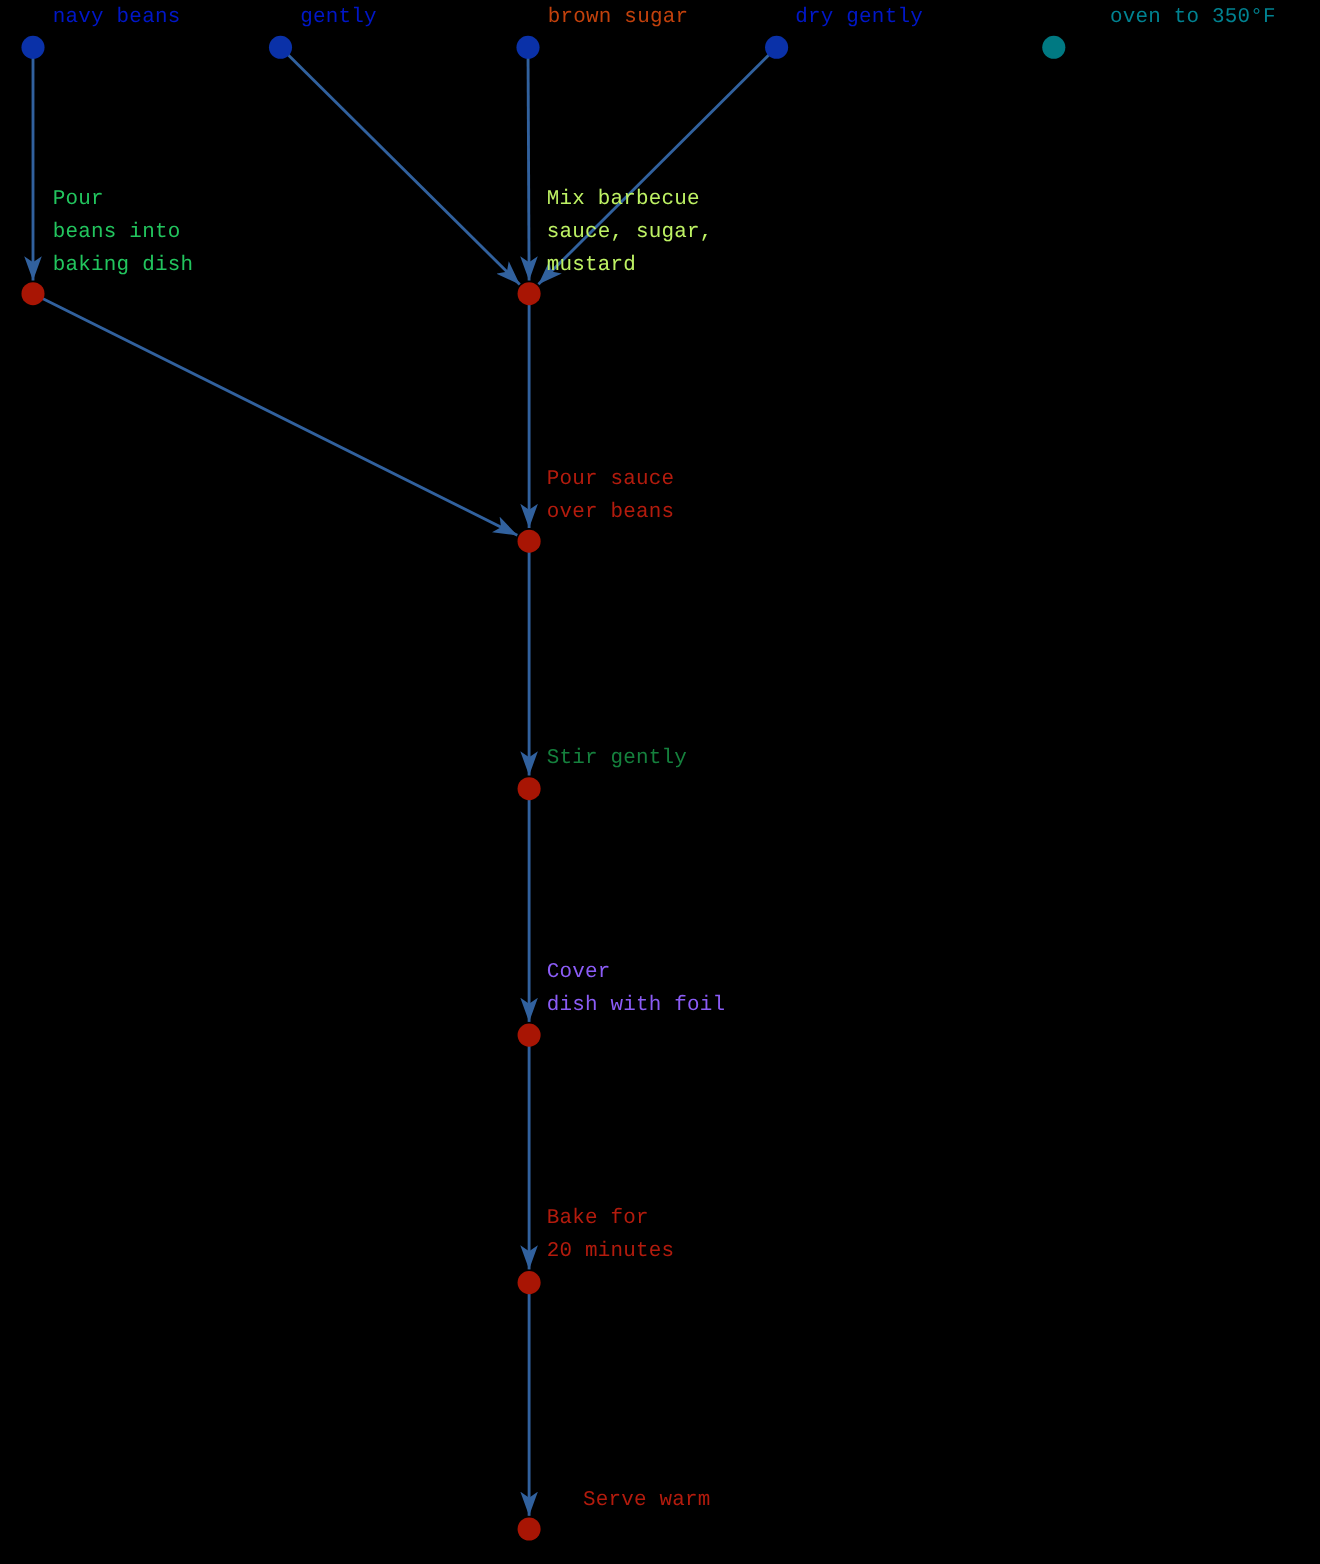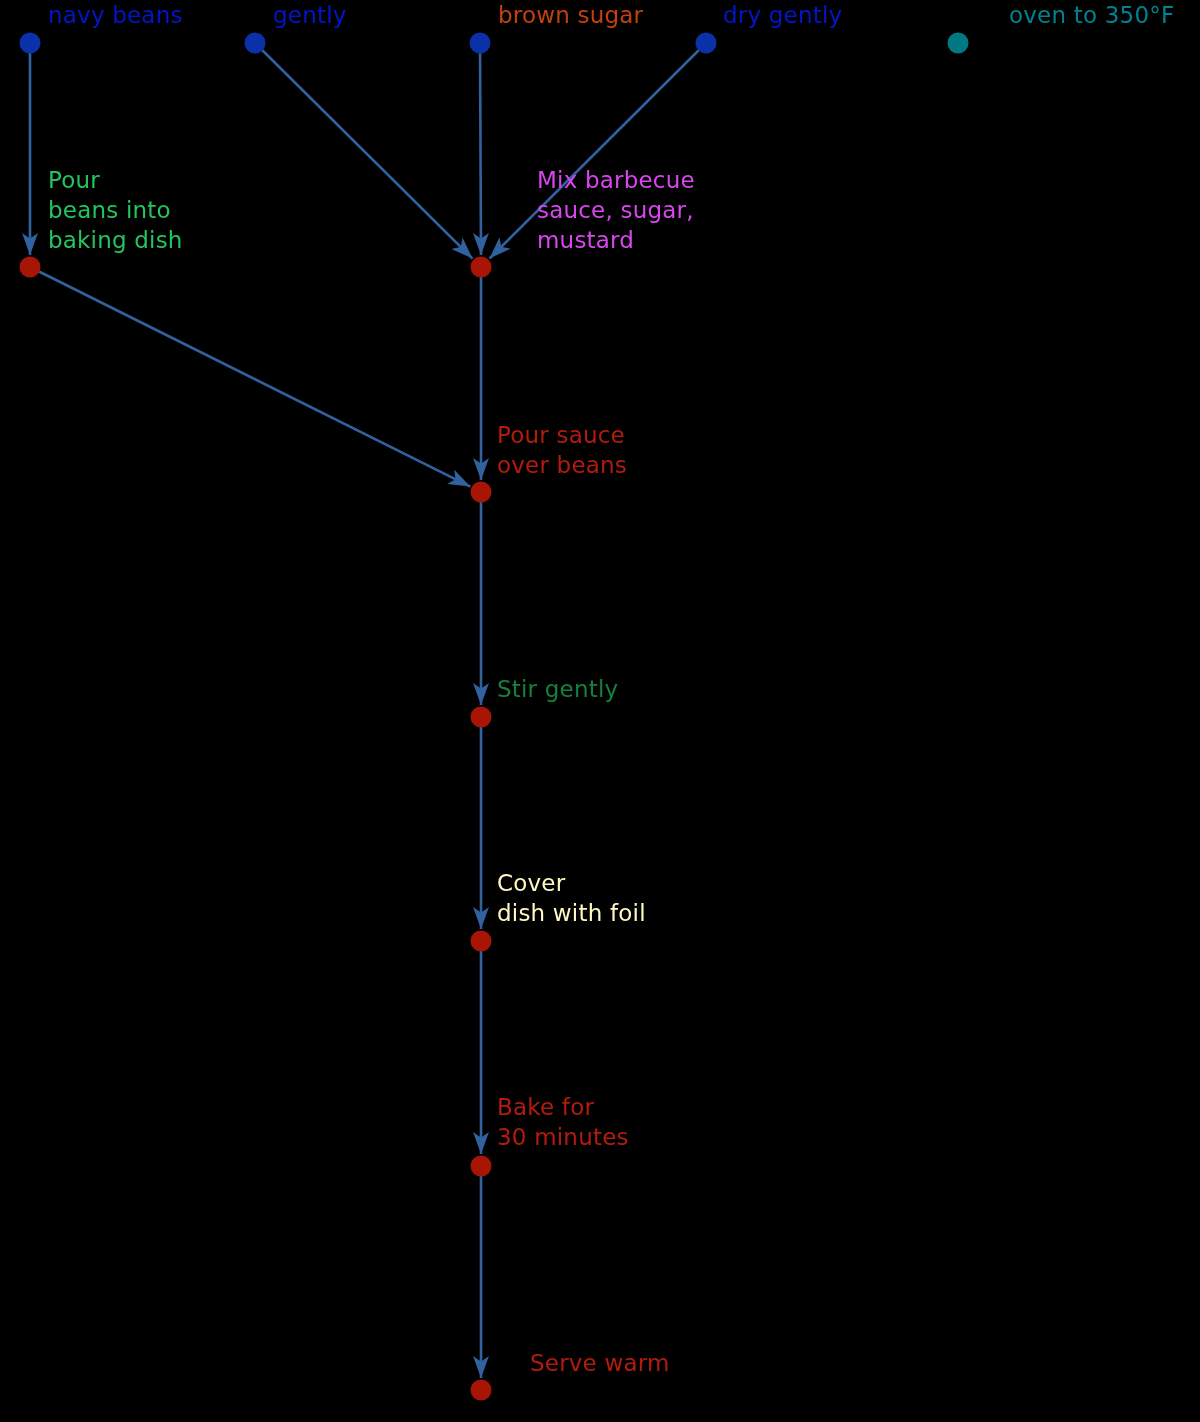--- a/index.html
+++ b/index.html
@@ -15,24 +15,25 @@
     overflow: hidden;
     font-family: "DejaVu Sans", sans-serif;
   }
   .canvas svg {
     position: absolute;
     left: 0;
     top: 0;
   }
   .label {
     position: absolute;
-    font-size: 23px;
+    font-size: 19px;
     line-height: 30px;
     white-space: pre-line;
     letter-spacing: 0.2px;
+    font-family: Liberation Mono, monospace;
   }
 </style>
 </head>
 <body style="background: rgb(0, 0, 0);">
 
 <div class="canvas">
 
   <svg width="1200" height="1422" viewBox="0 0 1200 1422">
     <defs>
       <marker id="arrow" markerUnits="userSpaceOnUse" markerWidth="24" markerHeight="16" refX="22" refY="8" orient="auto">
@@ -71,25 +72,25 @@
 
   <div class="label" style="left: 48px; top: 0px; color: rgb(0, 23, 200);">navy beans</div>
   <div class="label" style="left: 273px; top: 0px; color: rgb(0, 23, 200);">gently</div>
   <div class="label" style="left: 498px; top: 0px; color: #c2410c;">brown sugar</div>
   <div class="label" style="left: 723px; top: 0px; color: rgb(0, 23, 200);">dry gently</div>
   <div class="label" style="left: 977px; top: 0px; color: rgb(0, 130, 145); margin-left: 32px;">oven to 350°F</div>
 
   <div class="label" style="left: 48px; top: 165px; color: #22c55e;">Pour
 beans into
 baking dish</div>
-  <div class="label" style="left: 497px; top: 165px; color: #d946ef; margin-left: 40px;">Mix barbecue
+  <div class="label" style="left: 497px; top: 165px; color: #bef264;">Mix barbecue
 sauce, sugar,
 mustard</div>
   <div class="label" style="left: 497px; top: 420px; color: rgb(179, 27, 13);">Pour sauce
 over beans</div>
   <div class="label" style="left: 497px; top: 674px; color: #15803d;">Stir gently</div>
-  <div class="label" style="left: 497px; top: 868px; color: #fef9c3;">Cover
+  <div class="label" style="left: 497px; top: 868px; color: #8b5cf6;">Cover
 dish with foil</div>
   <div class="label" style="left: 497px; top: 1092px; color: rgb(179, 27, 13);">Bake for
-30 minutes</div>
+20 minutes</div>
   <div class="label" style="left: 497px; top: 1348px; color: rgb(179, 27, 13); margin-left: 33px;">Serve warm</div>
 
 </div>
 
 </body></html>

